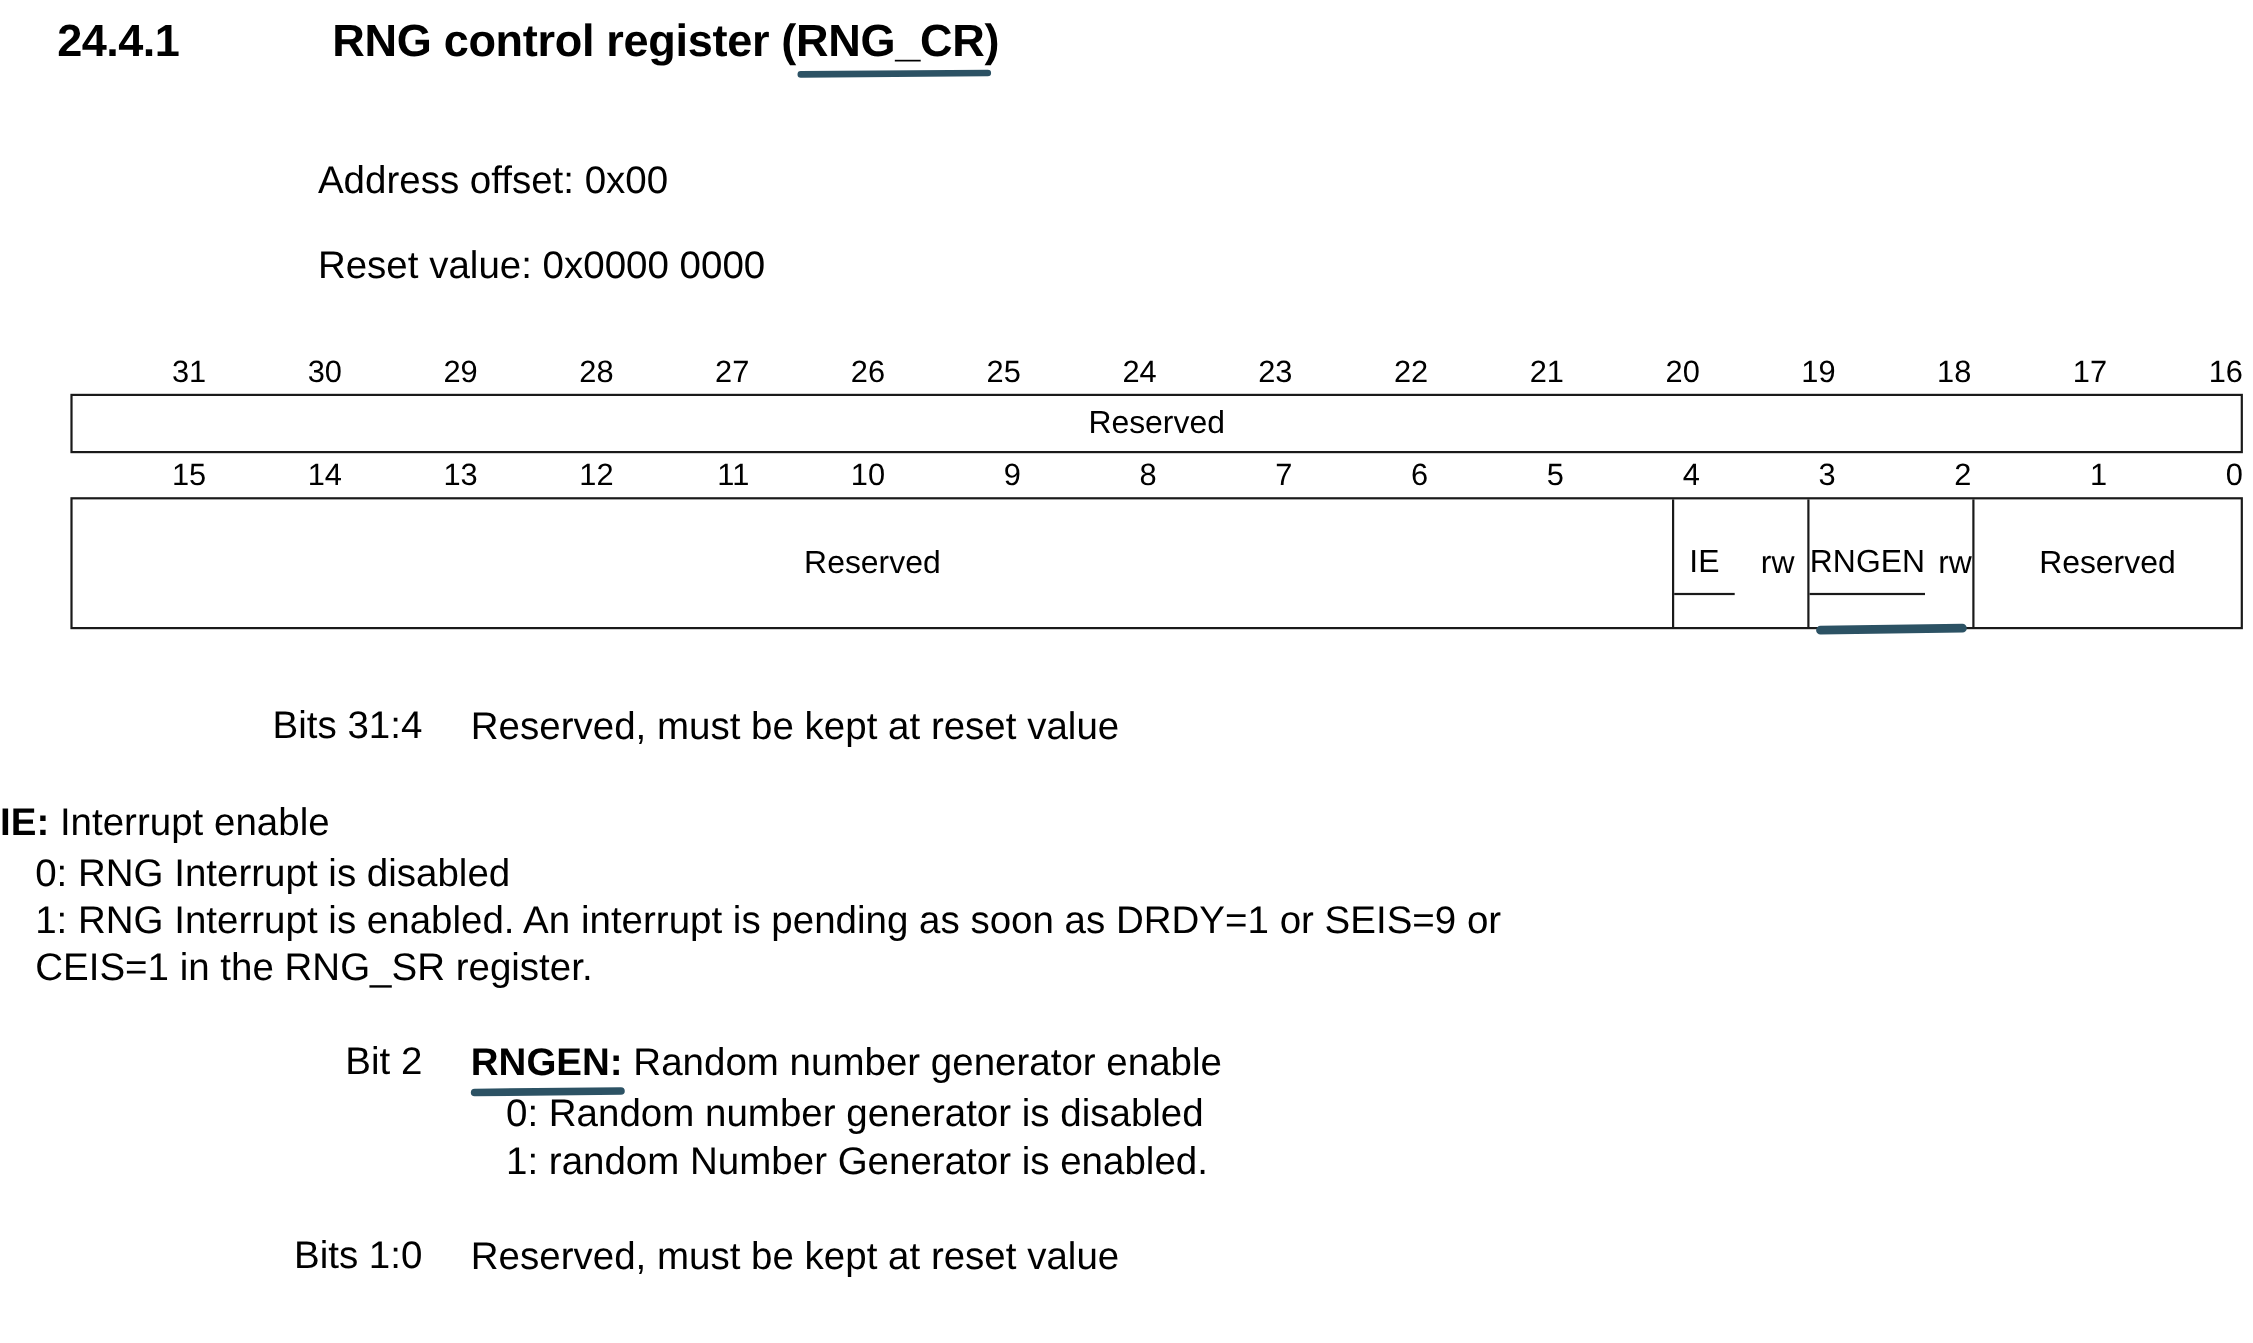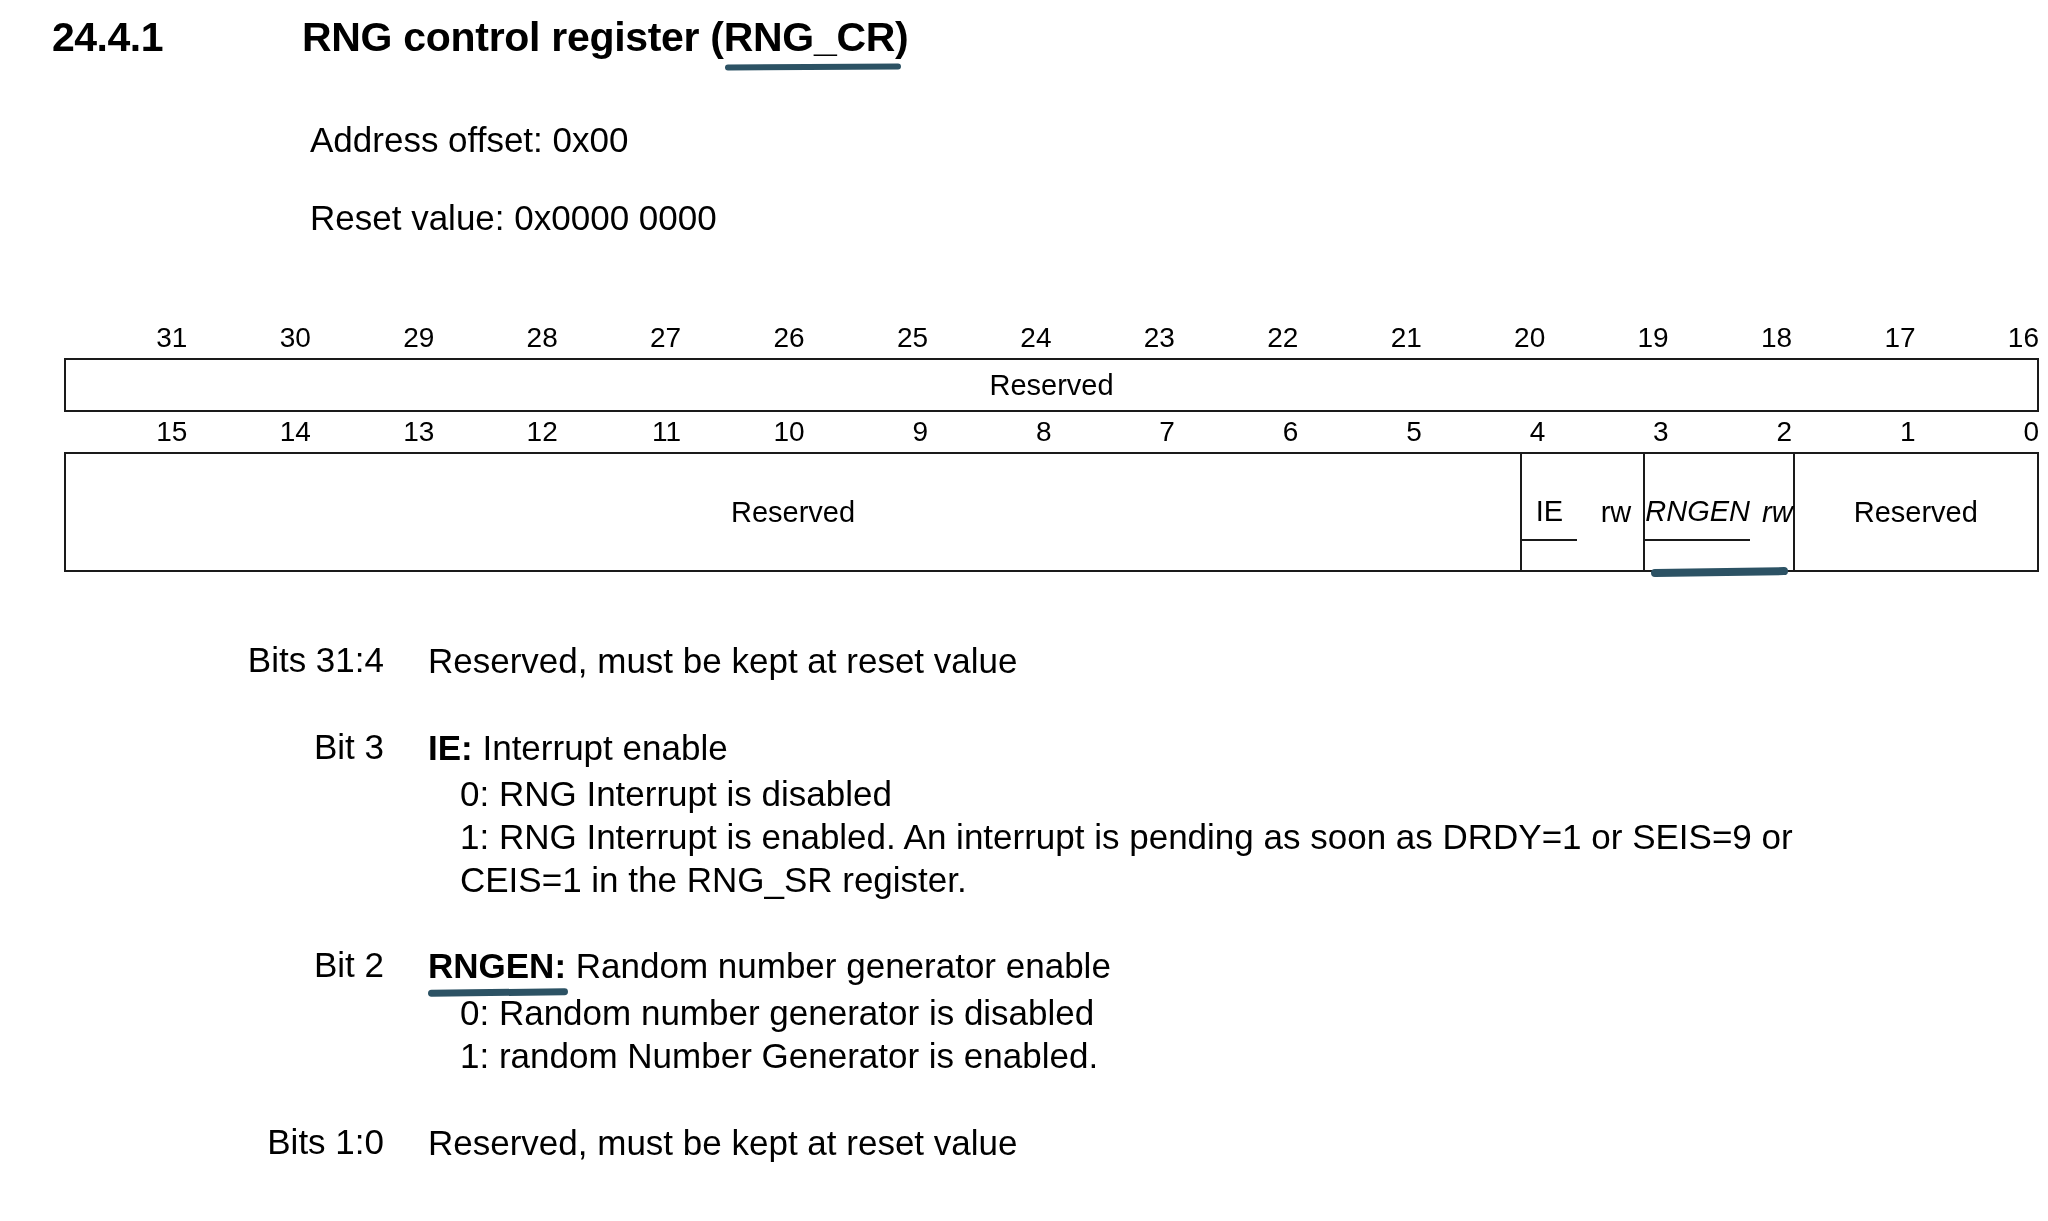--- a/index.html
+++ b/index.html
@@ -51,23 +51,24 @@
     bottom: -9px;
     height: 6px;
     background: #2c5264;
     border-radius: 3px;
     transform: rotate(-0.4deg);
   }
 
   
   .meta-line {
     position: absolute;
-    left: 310px;
+    left: 289px;
     font-size: 35px;
     white-space: nowrap;
+    margin-top: 24px;
   }
   .meta-addr { top: 120px; }
   .meta-reset { top: 198px; }
 
   
   .reg-block {
     position: absolute;
     left: 64px;
     top: 318px;
     width: 1975px;
@@ -119,21 +120,20 @@
     justify-content: center;
     box-sizing: border-box;
     font-size: 29px;
   }
   .cell .sub-top {
     border-bottom: 2px solid #1a1a1a;
   }
 
   .hl-cell {
     position: relative;
-    font-style: italic;
   }
   .hl-cell::after {
     content: "";
     position: absolute;
     left: 6px;
     right: 4px;
     bottom: -6px;
     height: 8px;
     background: #2c5264;
     border-radius: 4px;
@@ -279,21 +279,20 @@
   <div class="field">
     <div class="field-label">Bits 31:4</div>
     <div class="field-body">
       <div class="field-head">Reserved, must be kept at reset value</div>
     </div>
   </div>
 
   <div class="spacer-lg"></div>
 
   <div class="field">
-    <div class="field-label">Bit 3</div>
     <div class="field-body">
       <div class="field-head"><b>IE:</b><span> Interrupt enable</span></div>
       <div class="opts">
         <div class="opt">0: RNG Interrupt is disabled</div>
         <div class="opt">1: RNG Interrupt is enabled. An interrupt is pending as soon as DRDY=1 or SEIS=9 or CEIS=1 in the RNG_SR register.</div>
       </div>
     </div>
   </div>
 
   <div class="spacer-lg"></div>

